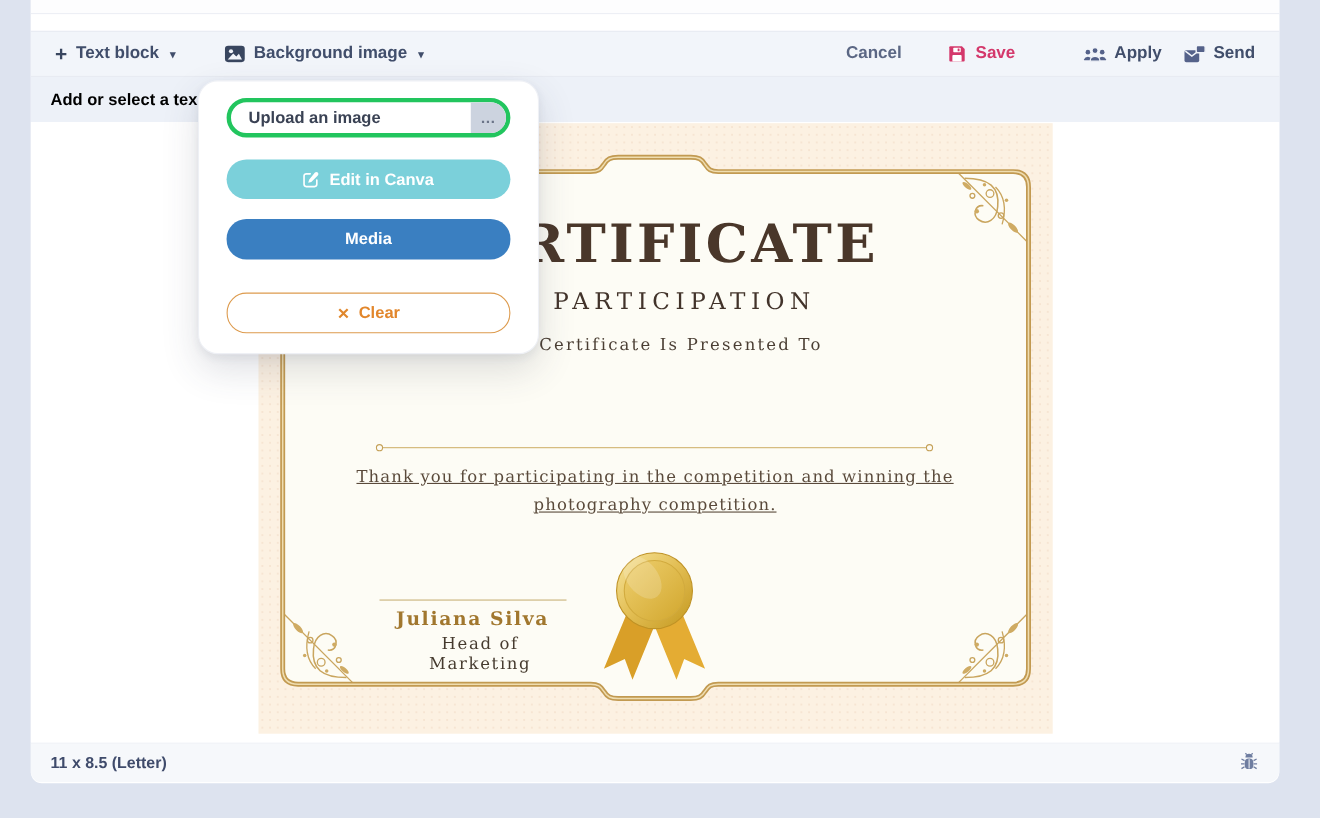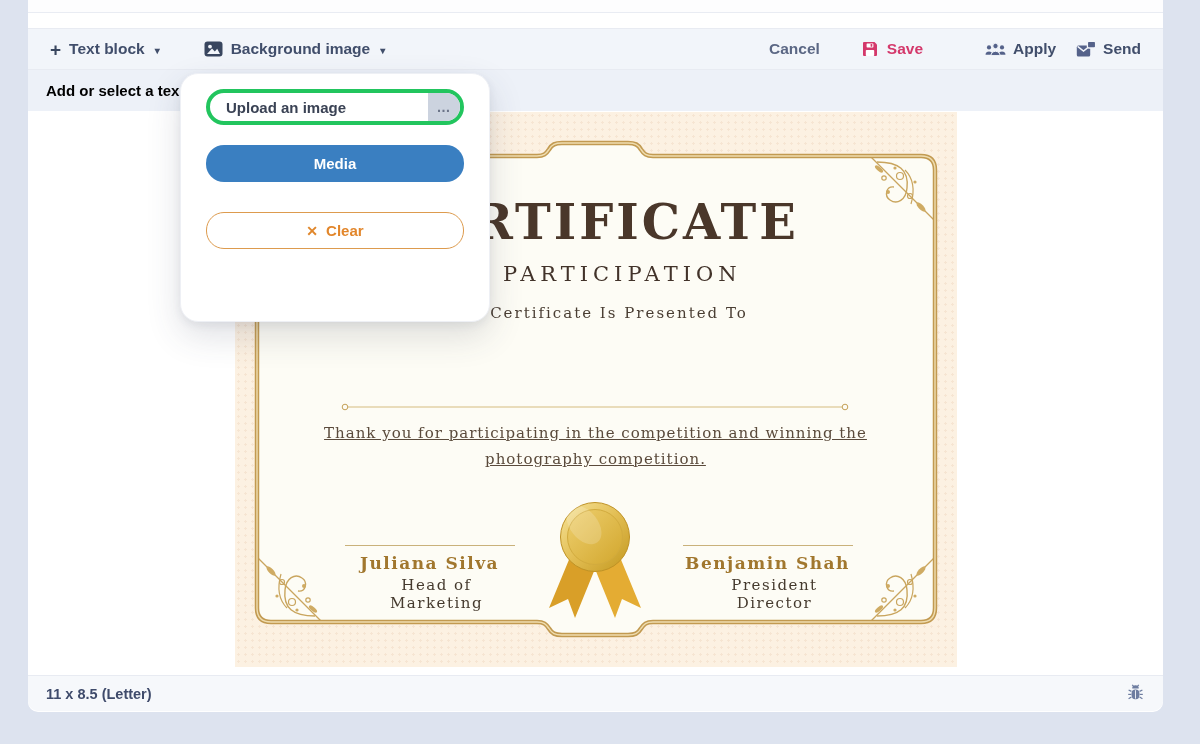--- a/index.html
+++ b/index.html
@@ -239,25 +239,20 @@
       <div class="cert-title">CERTIFICATE</div>
       <div class="cert-subtitle">OF PARTICIPATION</div>
       <div class="cert-presented">This Certificate Is Presented To</div>
       <div class="cert-body">Thank you for participating in the competition and winning the photography competition.</div>
 
       <div class="sig sig-left">
         <div class="sig-line"></div>
         <div class="sig-name">Juliana Silva</div>
         <div class="sig-title">Head of Marketing</div>
       </div>
-      <div class="sig sig-right">
-        <div class="sig-line"></div>
-        <div class="sig-name">Benjamin Shah</div>
-        <div class="sig-title">President Director</div>
-      </div>
     </div>
   </div>
 
   <div class="status-bar">
     <span>11 x 8.5 (Letter)</span>
     <span class="bug">
       <svg width="19" height="19" viewBox="0 0 19 19" fill="#6e7da0">
         <path d="M6.2 4.6 a3.3 3.3 0 0 1 6.6 0 Z"></path>
         <rect x="5.6" y="5.6" width="7.8" height="9.6" rx="3.6"></rect>
         <rect x="9.1" y="6.2" width="0.9" height="8.4" fill="#f6f8fb"></rect>
@@ -276,20 +271,29 @@
   </div>
 </div>
 
 <div class="panel">
   <div class="upload-box">
     <span class="upload-text">Upload an image</span>
     <span class="upload-browse">
       <span>…</span>
     </span>
   </div>
+  <button class="pill pill-canva">
+    <span style="line-height:0">
+      <svg width="16" height="16" viewBox="0 0 16 16" fill="none" stroke="#ffffff" stroke-width="1.5" stroke-linecap="round" stroke-linejoin="round">
+        <path d="M13 8.6 v4 a2 2 0 0 1 -2 2 H3.4 a2 2 0 0 1 -2 -2 V5 a2 2 0 0 1 2 -2 H7"></path>
+        <path d="M11.3 1.9 a1.8 1.8 0 0 1 2.6 2.6 L8 10.4 5.2 11.2 6 8.4 Z" fill="#ffffff" stroke="none"></path>
+      </svg>
+    </span>
+    <span>Edit in Canva</span>
+  </button>
   <button class="pill pill-media">
     <span>Media</span>
   </button>
   <button class="pill pill-clear">
     <span class="x-glyph">✕</span>
     <span>Clear</span>
   </button>
 </div>
 
 </body></html>

